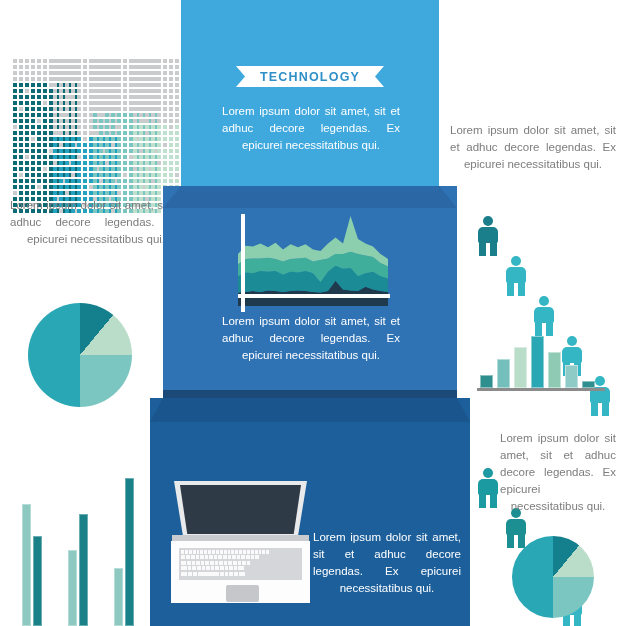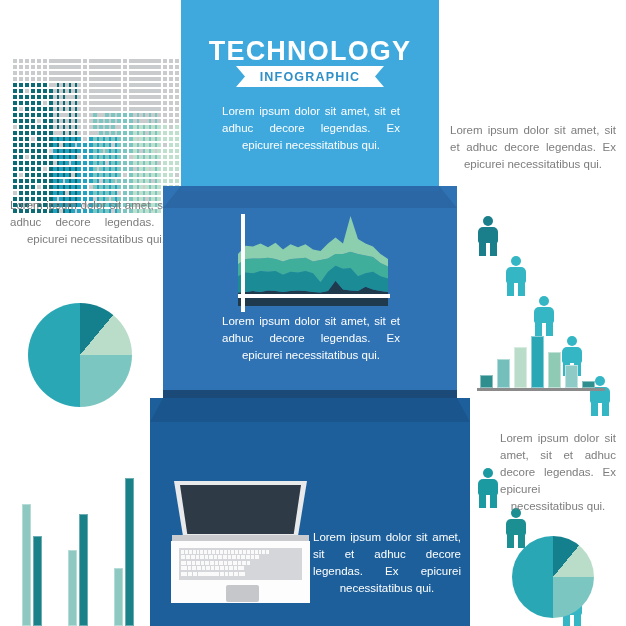--- a/index.html
+++ b/index.html
@@ -1529,24 +1529,23 @@
   <div class="abs panel-mid"></div>
   <div class="abs" style="left:163px; top:186px; width:294px; height:22px; background:#2a67a4;
               clip-path:polygon(18px 0, calc(100% - 18px) 0, 100% 100%, 0 100%);"></div>
   <div class="abs" style="left:181px; top:186px; width:258px; height:5px; background:#2a6aaa;"></div>
 
   <div class="abs panel-bot-shadowbar"></div>
   <div class="abs panel-bot"></div>
   <div class="abs" style="left:150px; top:398px; width:320px; height:24px; background:#1a568d;
               clip-path:polygon(13px 0, calc(100% - 13px) 0, 100% 100%, 0 100%);"></div>
 
-  <div class="abs title">TECHNOLOGY</div>
 
   <div class="abs ribbon-wrap">
-    <div class="ribbon-inner">INFOGRAPHIC</div>
+    <div class="ribbon-inner">TECHNOLOGY</div>
   </div>
 
   <div class="abs body-text t-top-body">Lorem ipsum dolor sit amet, sit et adhuc decore legendas. Ex epicurei necessitatibus qui.</div>
 
   <div class="abs" style="left:238px; top:216px; width:150px; height:90px;">
     <svg width="150" height="90" viewBox="0 0 150 90">
       <g id="area-paths">
           <path d="M0.0 76.6 L7.5 75.9 L15.0 75.1 L22.5 75.9 L30.0 74.4 L37.5 75.1 L45.0 75.9 L52.5 75.1 L60.0 74.4 L67.5 75.1 L75.0 75.9 L82.5 76.6 L90.0 75.1 L97.5 64.7 L105.0 73.6 L112.5 74.4 L120.0 75.1 L127.5 70.7 L135.0 73.6 L142.5 75.1 L150.0 75.9 L150.0 90.0 L142.5 90.0 L135.0 90.0 L127.5 90.0 L120.0 90.0 L112.5 90.0 L105.0 90.0 L97.5 90.0 L90.0 90.0 L82.5 90.0 L75.0 90.0 L67.5 90.0 L60.0 90.0 L52.5 90.0 L45.0 90.0 L37.5 90.0 L30.0 90.0 L22.5 90.0 L15.0 90.0 L7.5 90.0 L0.0 90.0 Z" fill="#1f3a4d"></path>
           <path d="M0.0 60.2 L7.5 56.5 L15.0 57.3 L22.5 55.0 L30.0 55.8 L37.5 55.0 L45.0 58.8 L52.5 55.8 L60.0 56.5 L67.5 55.0 L75.0 57.3 L82.5 66.2 L90.0 55.8 L97.5 49.8 L105.0 52.8 L112.5 52.1 L120.0 60.2 L127.5 57.3 L135.0 55.8 L142.5 60.2 L150.0 62.5 L150.0 75.9 L142.5 75.1 L135.0 73.6 L127.5 70.7 L120.0 75.1 L112.5 74.4 L105.0 73.6 L97.5 64.7 L90.0 75.1 L82.5 76.6 L75.0 75.9 L67.5 75.1 L60.0 74.4 L52.5 75.1 L45.0 75.9 L37.5 75.1 L30.0 74.4 L22.5 75.9 L15.0 75.1 L7.5 75.9 L0.0 76.6 Z" fill="#1b8c95"></path>
           <path d="M0.0 48.3 L7.5 43.1 L15.0 42.4 L22.5 42.4 L30.0 41.7 L37.5 43.1 L45.0 45.4 L52.5 43.1 L60.0 42.4 L67.5 41.7 L75.0 45.4 L82.5 43.9 L90.0 42.4 L97.5 37.9 L105.0 37.9 L112.5 35.7 L120.0 37.9 L127.5 39.4 L135.0 40.9 L142.5 46.9 L150.0 50.6 L150.0 62.5 L142.5 60.2 L135.0 55.8 L127.5 57.3 L120.0 60.2 L112.5 52.1 L105.0 52.8 L97.5 49.8 L90.0 55.8 L82.5 66.2 L75.0 57.3 L67.5 55.0 L60.0 56.5 L52.5 55.8 L45.0 58.8 L37.5 55.0 L30.0 55.8 L22.5 55.0 L15.0 57.3 L7.5 56.5 L0.0 60.2 Z" fill="#3fae9a"></path>

